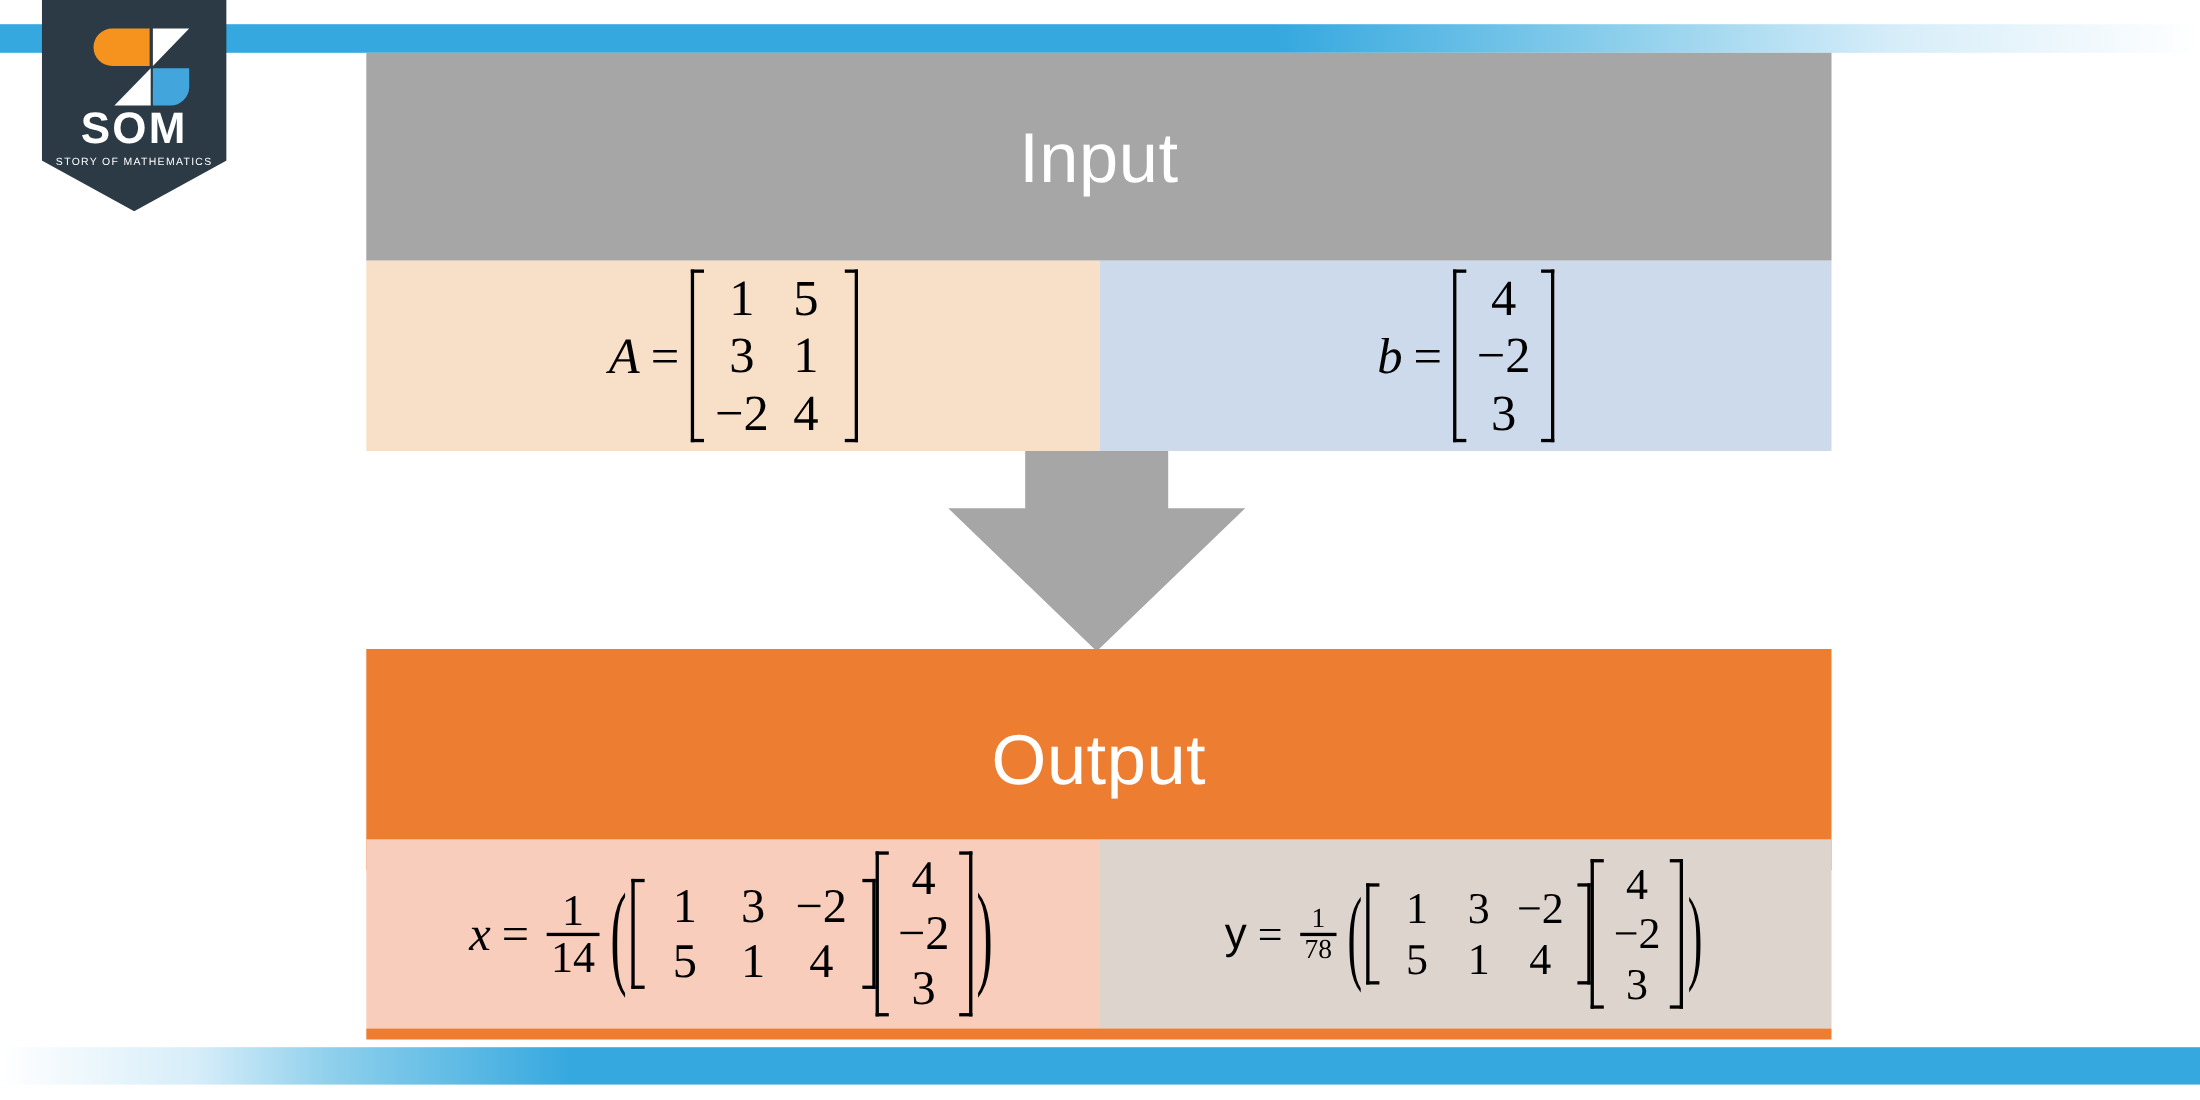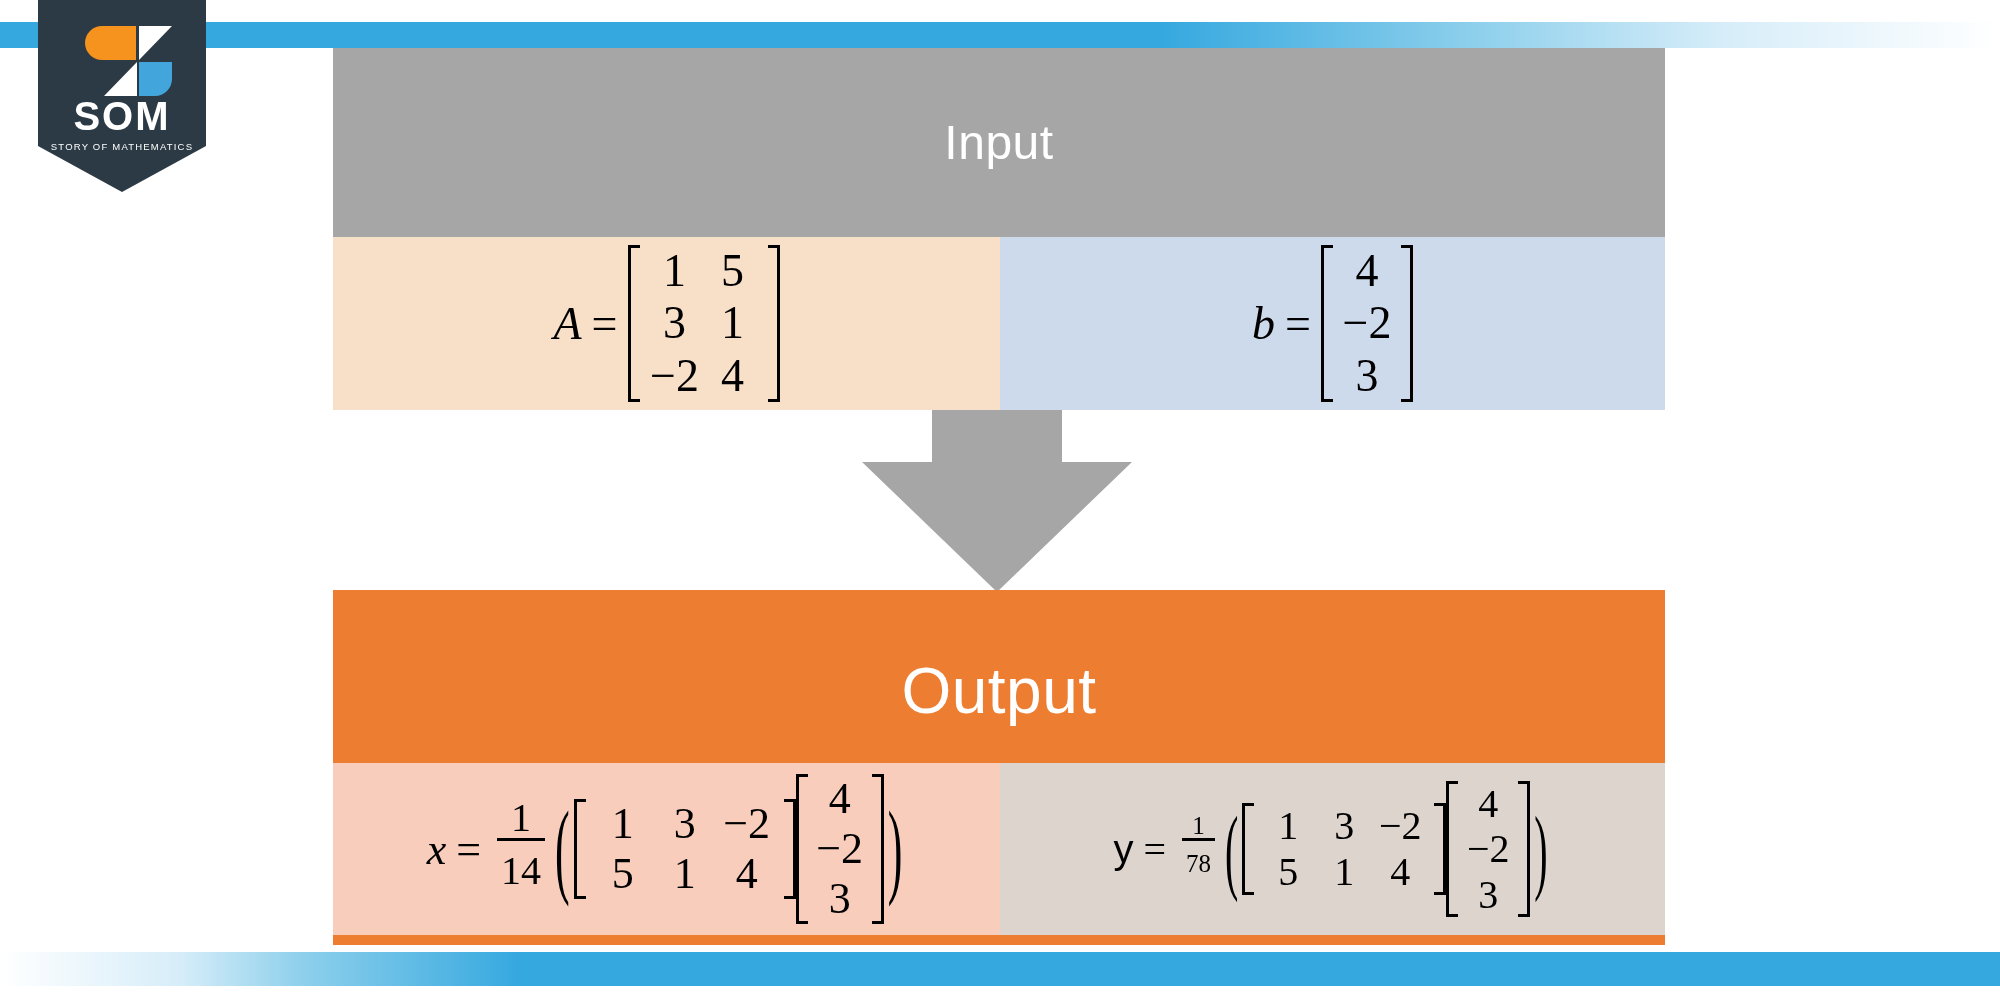--- a/index.html
+++ b/index.html
@@ -55,21 +55,21 @@
     justify-content: center;
     color: #ffffff;
     font-weight: 400;
     letter-spacing: 0.5px;
   }
 
   #input-header {
     left: 333px; top: 48px;
     width: 1332px; height: 189px;
     background: #A6A6A6;
-    font-size: 48px;
+    font-size: 64px;
   }
   #output-header {
     left: 333px; top: 590px;
     width: 1332px; height: 201px;
     background: #ED7D31;
     font-size: 64px;
   }
 
   #panel-a {
     left: 333px; top: 237px;
@@ -167,21 +167,21 @@
 
   
   .frac {
     display: inline-flex;
     flex-direction: column;
     align-items: center;
     vertical-align: middle;
     margin: 0 6px;
   }
   .frac .num { line-height: 1.0; padding: 0 4px; }
-  .frac .den { line-height: 1.0; padding: 10px 4px; border-top: 3px solid #000; }
+  .frac .den { line-height: 1.0; padding: 0 4px; border-top: 3px solid #000; }
 
   .paren {
     font-family: "Liberation Serif", serif;
     transform: scaleY(2.4);
     display: inline-block;
     margin: 0 4px;
   }
 
   
   #panel-a .math { font-size: 46px; }

